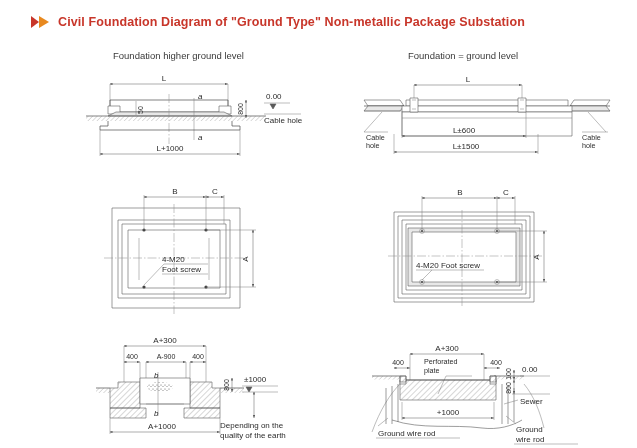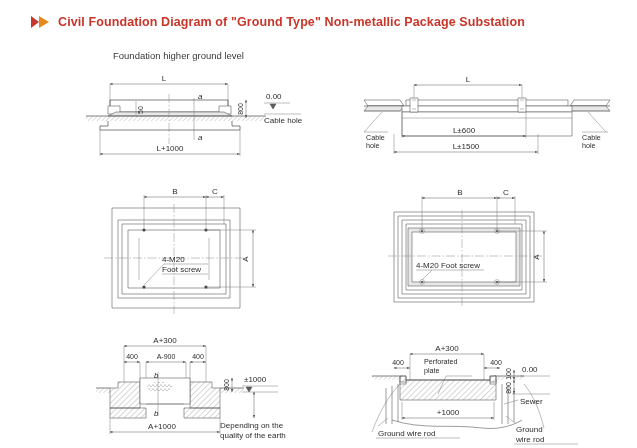--- a/index.html
+++ b/index.html
@@ -54,20 +54,21 @@
     <span class="title-icon">
       <svg width="22" height="14" viewBox="0 0 22 14">
         <polygon points="1,1 9,7 1,13" fill="#c8362a"></polygon>
         <polygon points="9,1 19,7 9,13" fill="#e8891f"></polygon>
       </svg>
     </span>
     <span class="title-text">Civil Foundation Diagram of "Ground Type" Non-metallic Package Substation</span>
   </div>
 
   <div class="col-head left">Foundation higher ground level</div>
+  <div class="col-head right">Foundation = ground level</div>
 
   <svg width="0" height="0" style="position:absolute">
     <defs>
       <pattern id="hatch45" patternUnits="userSpaceOnUse" width="4" height="4" patternTransform="rotate(45)">
         <line x1="0" y1="0" x2="0" y2="4" stroke="#6a6a6a" stroke-width=".55"></line>
       </pattern>
       <pattern id="hatchG" patternUnits="userSpaceOnUse" width="3.2" height="3.2" patternTransform="rotate(45)">
         <line x1="0" y1="0" x2="0" y2="3.2" stroke="#7a7a7a" stroke-width=".5"></line>
       </pattern>
       <pattern id="stipple" patternUnits="userSpaceOnUse" width="4" height="4">

